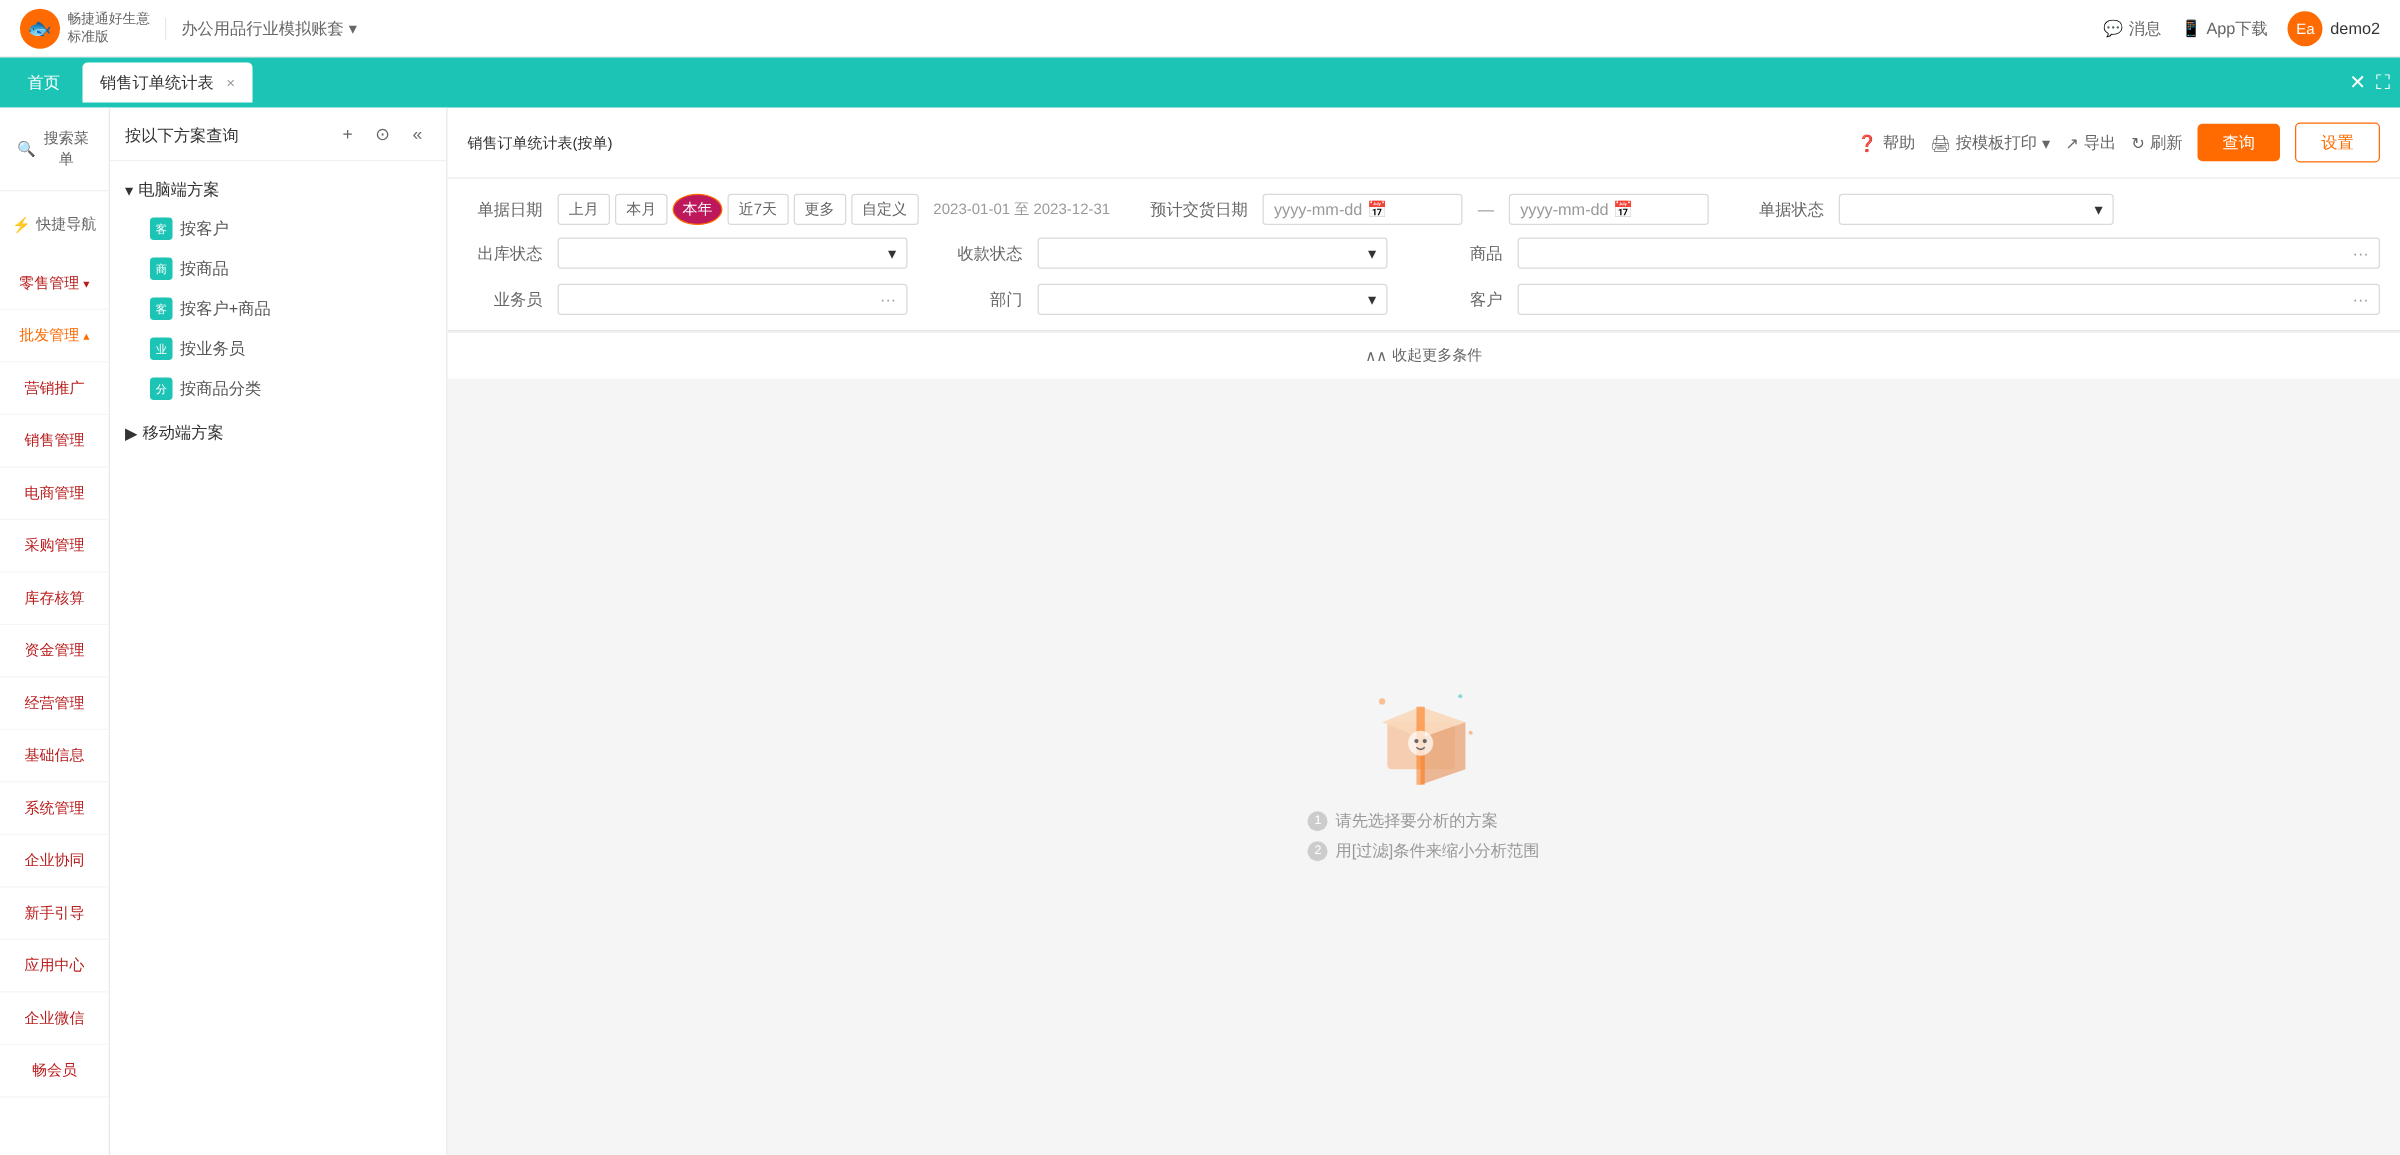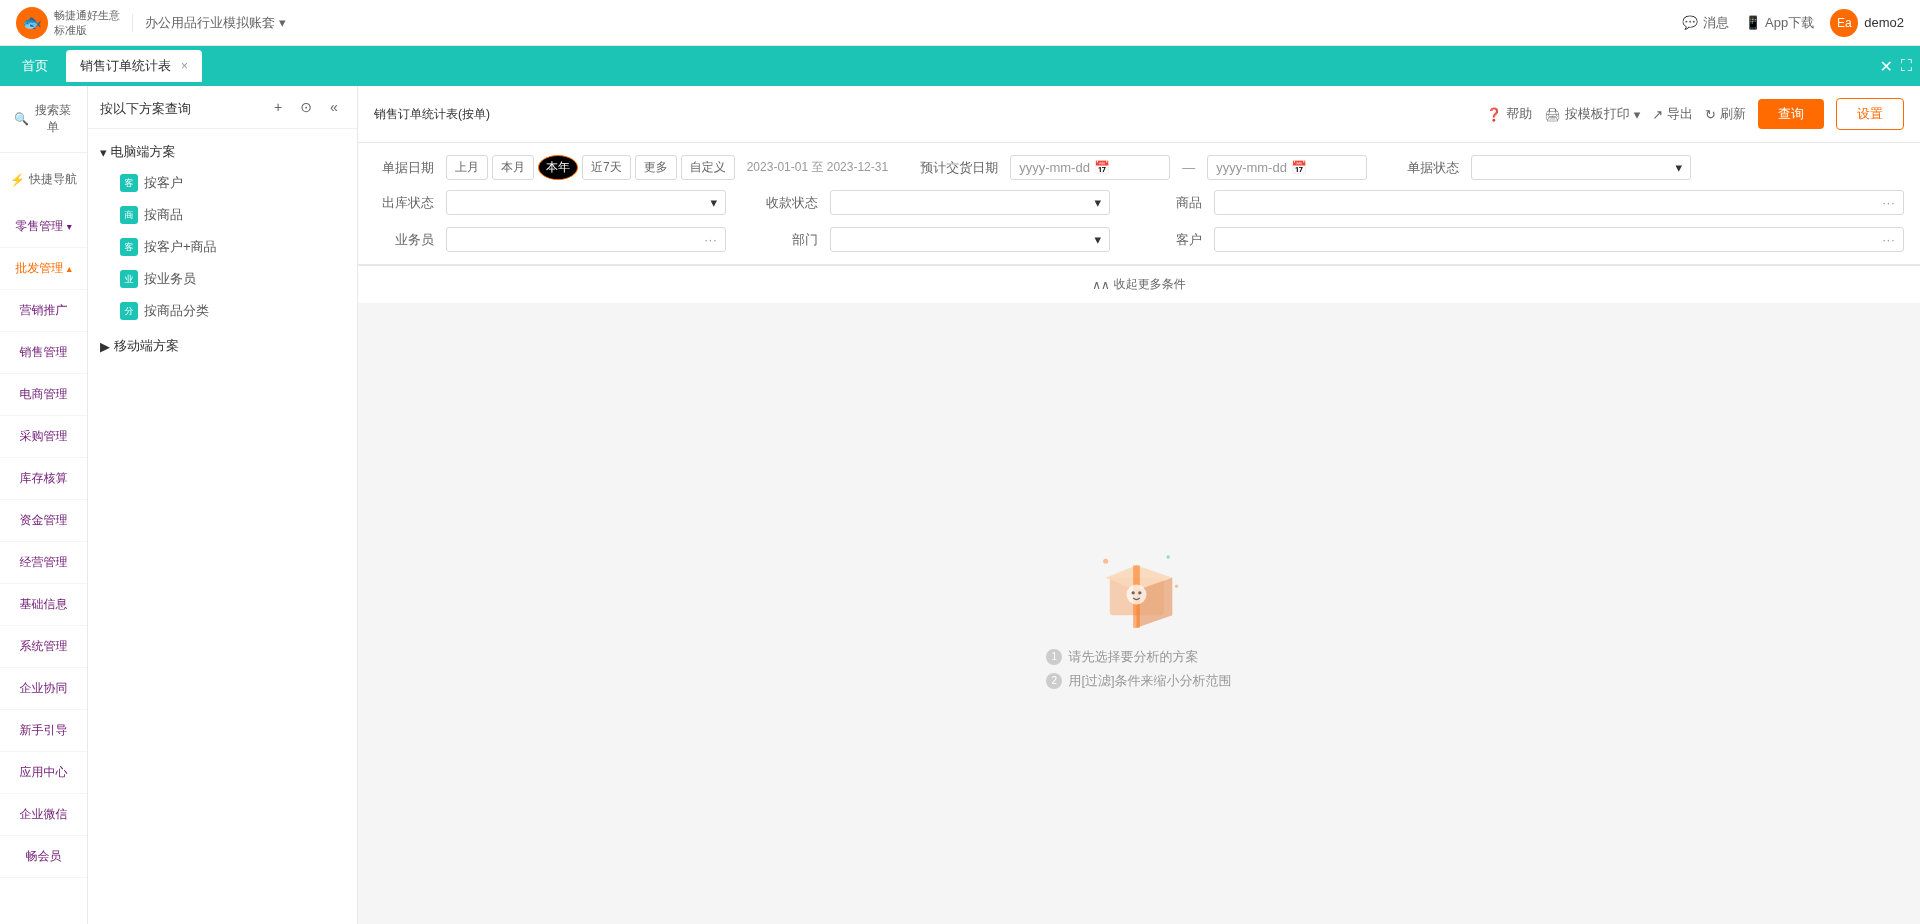--- a/index.html
+++ b/index.html
@@ -29,21 +29,21 @@
 
     
     .main-layout { display: flex; flex: 1; overflow: hidden; }
 
     
     .sidebar { width: 88px; background: #fff; border-right: 1px solid #e8e8e8; display: flex; flex-direction: column; flex-shrink: 0; overflow-y: auto; }
     .sidebar-search { padding: 10px 8px; border-bottom: 1px solid #f0f0f0; }
     .sidebar-search-btn { width: 100%; padding: 6px; text-align: center; color: #666; font-size: 12px; cursor: pointer; display: flex; align-items: center; justify-content: center; gap: 4px; }
     .sidebar-nav { padding: 8px 0; }
     .sidebar-nav-item { padding: 10px 8px; text-align: center; font-size: 12px; color: #666; cursor: pointer; display: flex; align-items: center; justify-content: center; gap: 4px; }
-    .sidebar-menu-item { padding: 12px 4px; text-align: center; font-size: 12px; color: #701a75; cursor: pointer; border-bottom: 1px solid #f5f5f5; }
+    .sidebar-menu-item { padding: 12px 4px; text-align: center; font-size: 12px; color: #b91c1c; cursor: pointer; border-bottom: 1px solid #f5f5f5; }
     .sidebar-menu-item.active { color: #ff6b00; }
     .sidebar-menu-item .arrow { font-size: 10px; }
 
     
     .content-area { flex: 1; display: flex; overflow: hidden; }
 
     
     .left-panel { width: 270px; background: #fff; border-right: 1px solid #e8e8e8; flex-shrink: 0; overflow-y: auto; }
     .left-panel-header { display: flex; align-items: flex-end; padding: 10px 12px; gap: 20px; border-bottom: 1px solid #f0f0f0; }
     .left-panel-title { font-size: 13px; color: #333; font-weight: 500; flex: 1; }
@@ -68,21 +68,21 @@
     .btn-secondary { background: white; color: #ff6b00; border: 1px solid #ff6b00; padding: 6px 20px; border-radius: 4px; font-size: 13px; cursor: pointer; }
 
     
     .filter-area { background: #fff; padding: 12px 16px; border-bottom: 1px solid #e8e8e8; flex-shrink: 0; }
     .filter-row { display: flex; align-items: center; gap: 12px; margin-bottom: 10px; flex-wrap: wrap; }
     .filter-row:last-child { margin-bottom: 0; margin-top: 12px; }
     .filter-label { font-size: 13px; color: #666; white-space: nowrap; min-width: 60px; text-align: right; }
     .filter-label.wide { min-width: 70px; }
     .date-btns { display: flex; align-items: center; gap: 4px; }
     .date-btn { padding: 3px 8px; border: 1px solid #d9d9d9; border-radius: 3px; font-size: 12px; color: #666; cursor: pointer; background: white; }
-    .date-btn.active { background: #000000; color: white; border-color: #ff6b00; border-radius: 50%; padding: 3px 7px; }
+    .date-btn.active { background: #be185d; color: white; border-color: #ff6b00; border-radius: 50%; padding: 3px 7px; }
     .date-range-text { font-size: 12px; color: #999; }
     .filter-select { display: flex; align-items: center; border: 1px solid #d9d9d9; border-radius: 3px; padding: 4px 8px; background: white; cursor: pointer; gap: 4px; min-width: 120px; }
     .filter-select-wide { min-width: 200px; }
     .filter-input-date { display: flex; align-items: center; border: 1px solid #d9d9d9; border-radius: 3px; padding: 4px 8px; background: white; gap: 4px; min-width: 160px; color: #999; font-size: 13px; }
     .filter-sep { color: #999; }
     .filter-dots { color: #999; cursor: pointer; margin-left: 4px; }
     .collapse-btn { display: flex; align-items: center; justify-content: center; gap: 4px; color: #666; font-size: 12px; cursor: pointer; padding: 6px; }
 
     
     .data-area { flex: 1; background: #f5f5f5; display: flex; flex-direction: column; align-items: center; justify-content: center; overflow: auto; }

